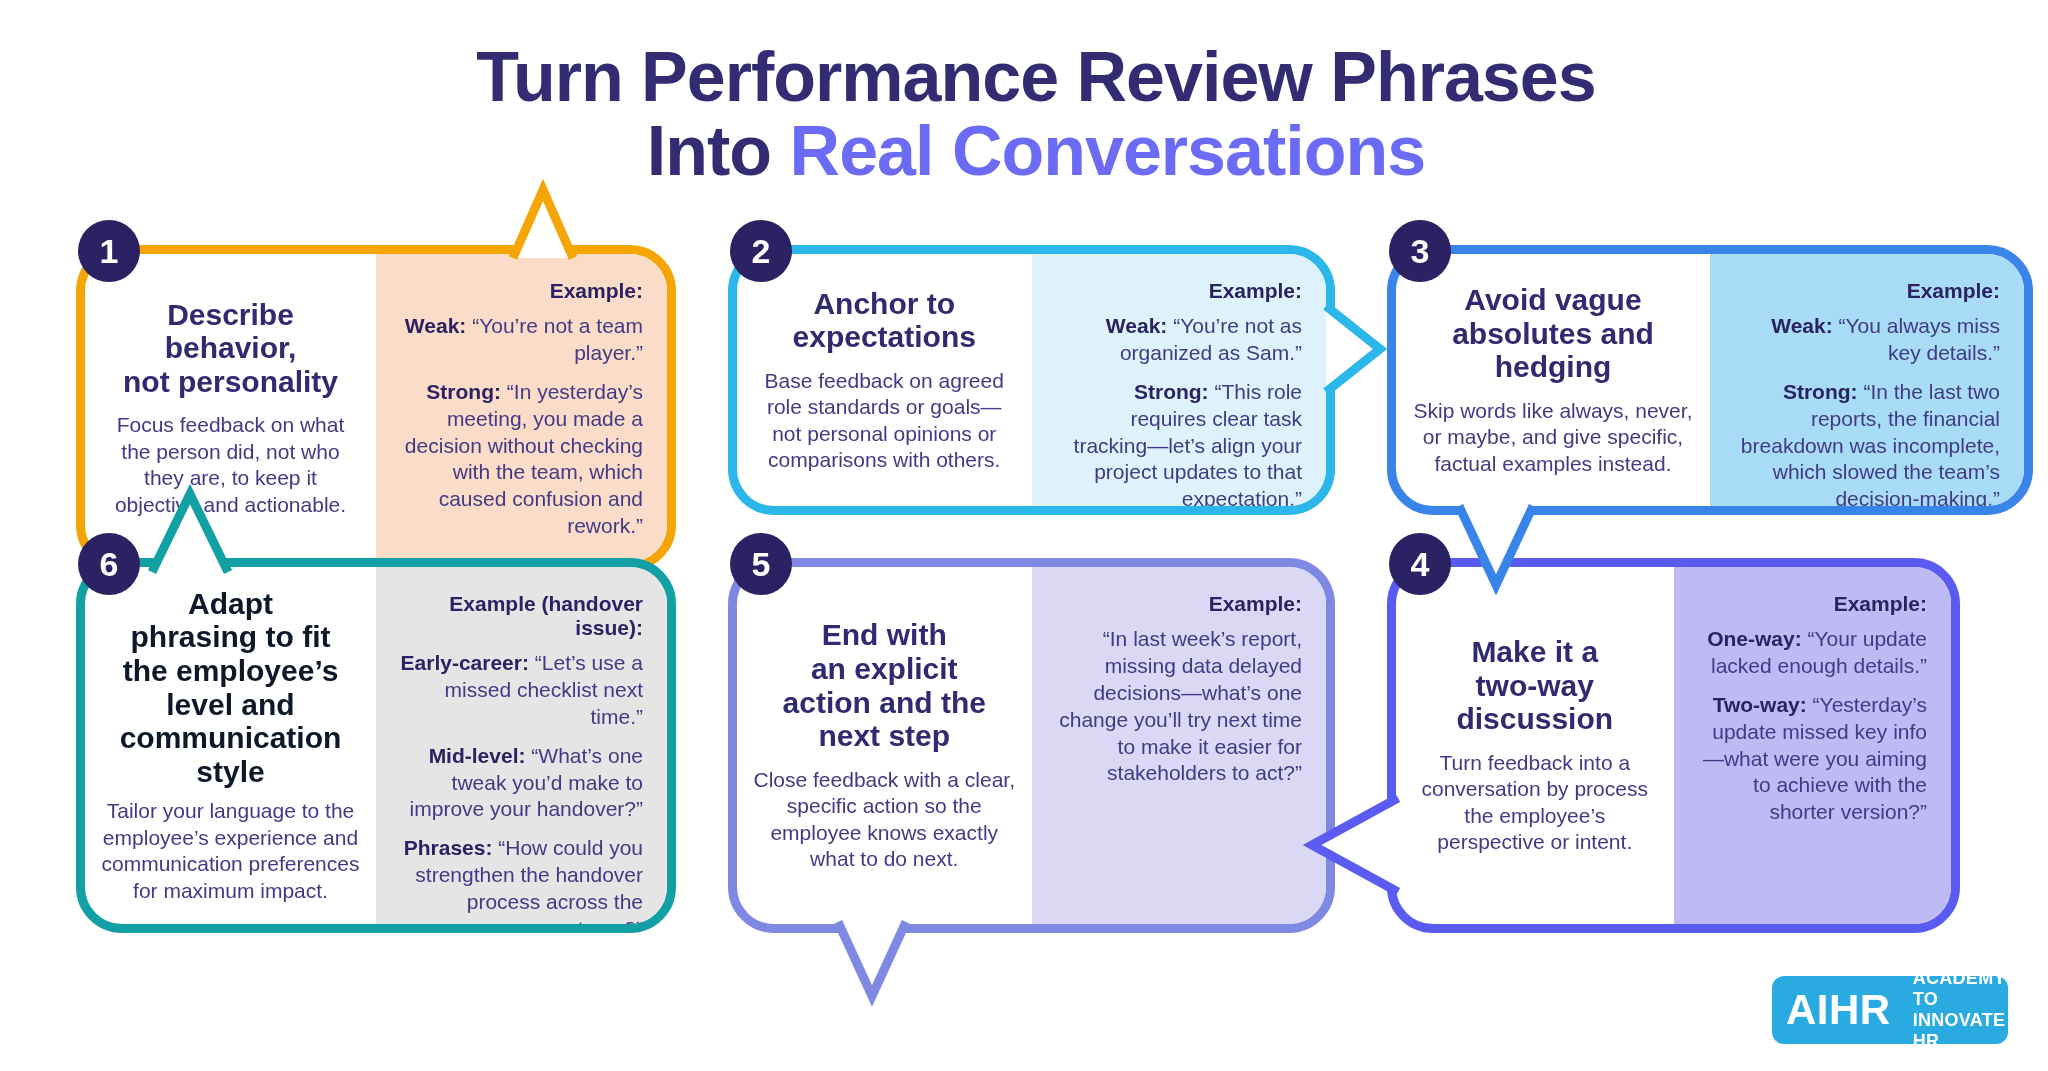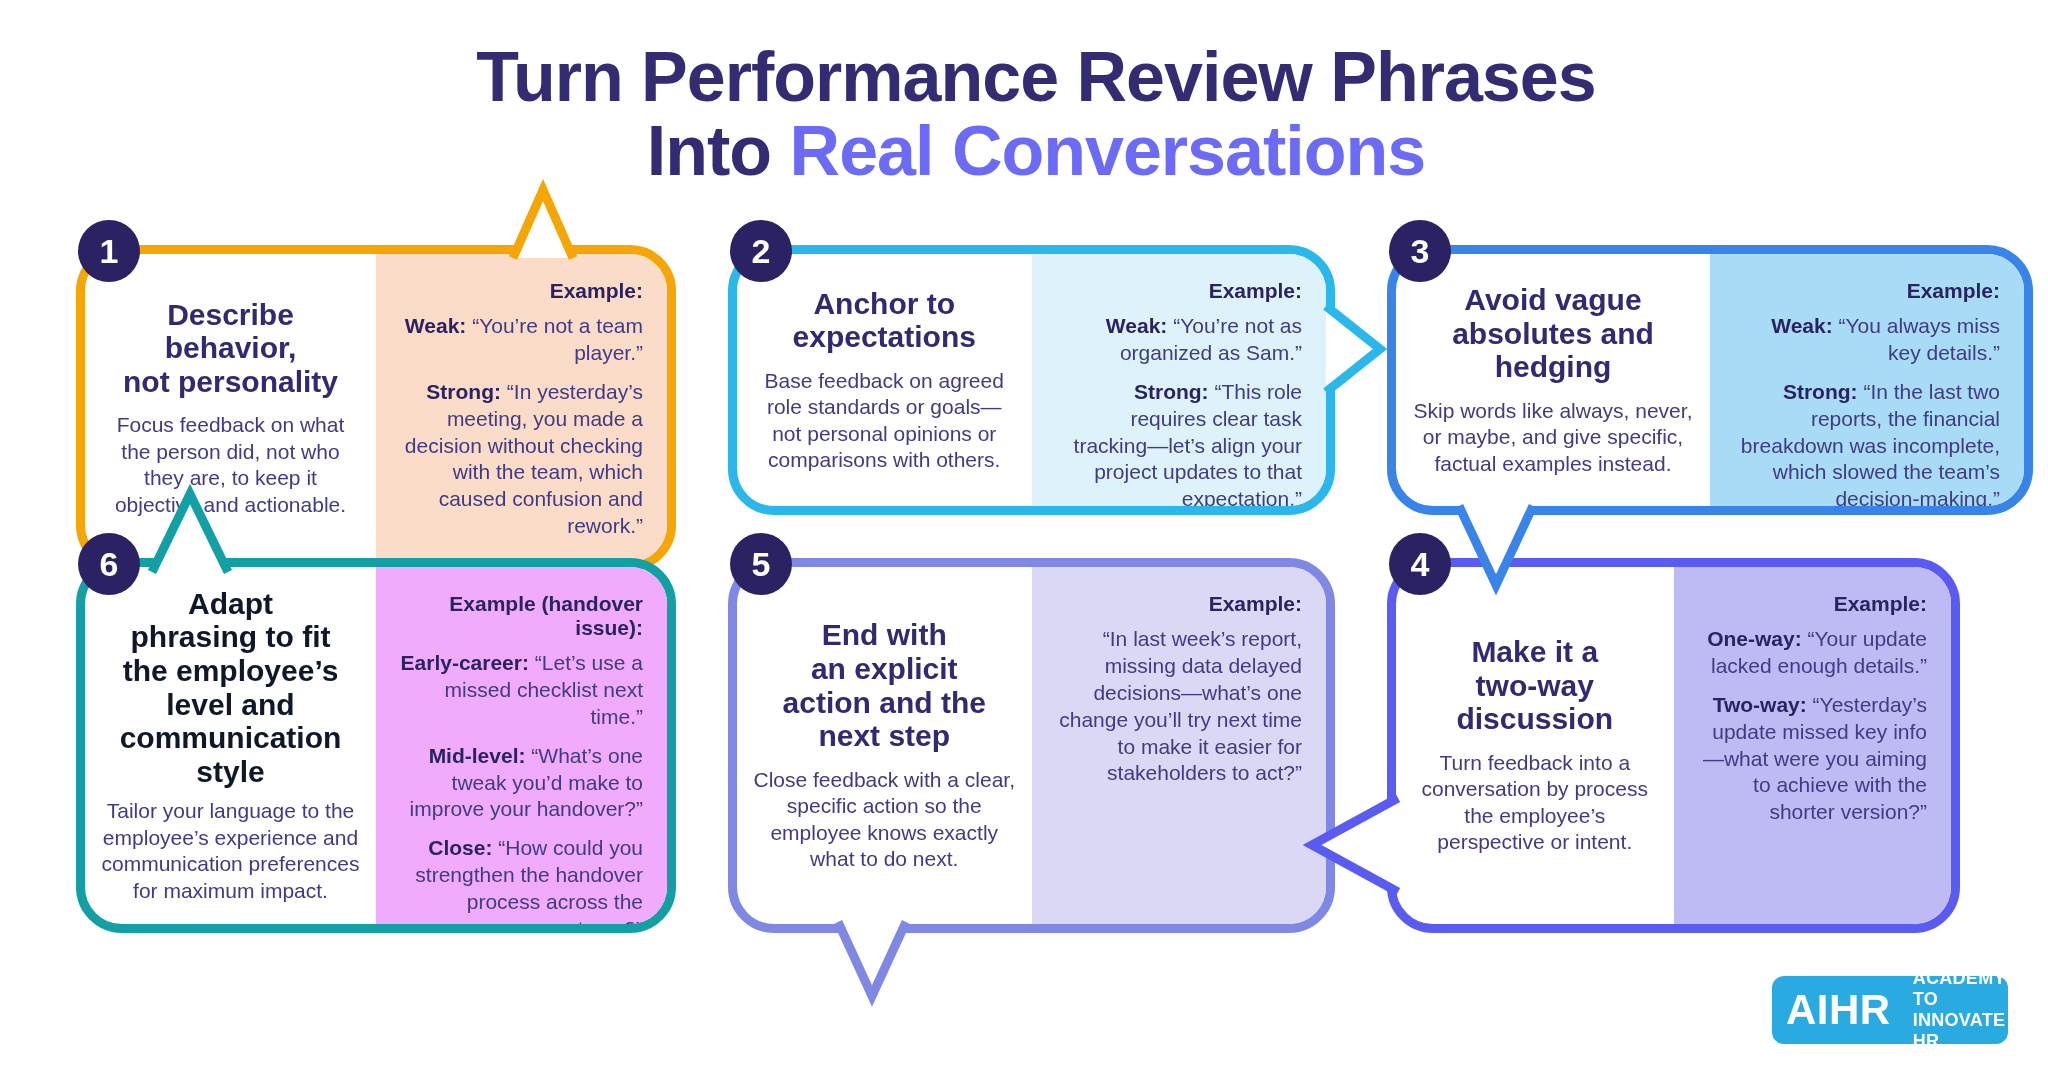--- a/index.html
+++ b/index.html
@@ -109,25 +109,25 @@
   <section class="card" style="left: 76px; top: 558px; width: 600px; height: 375px; border-color: rgb(18, 160, 164);">
     <div class="card-left">
       <h2 class="card-title" style="margin-bottom: 10px; color: #0f172a;">Adapt
 phrasing to fit
 the employee’s
 level and
 communication
 style</h2>
       <p class="card-body" style="color: rgb(65, 58, 133);">Tailor your language to the employee’s experience and communication preferences for maximum impact.</p>
     </div>
-    <div class="card-panel" style="background: #f0abfc; color: rgb(65, 58, 133);">
+    <div class="card-panel" style="background: #e5e5e5; color: rgb(65, 58, 133);">
       <p class="ex-head" style="color: rgb(42, 34, 98);">Example (handover issue):</p>
       <p class="ex-item"><b style="color: rgb(42, 34, 98);">Early-career:</b> <span>“Let’s use a missed checklist next time.”</span></p>
       <p class="ex-item"><b style="color: rgb(42, 34, 98);">Mid-level:</b> <span>“What’s one tweak you’d make to improve your handover?”</span></p>
-      <p class="ex-item"><b style="color: rgb(42, 34, 98);">Close:</b> <span>“How could you strengthen the handover process across the team?”</span></p>
+      <p class="ex-item"><b style="color: rgb(42, 34, 98);">Phrases:</b> <span>“How could you strengthen the handover process across the team?”</span></p>
     </div>
   </section>
 
   <section class="card" style="left: 728px; top: 558px; width: 607px; height: 375px; border-color: rgb(127, 137, 227);">
     <div class="card-left">
       <h2 class="card-title" style="color: rgb(49, 42, 112);">End with
 an explicit
 action and the
 next step</h2>
       <p class="card-body" style="color: rgb(65, 58, 133);">Close feedback with a clear, specific action so the employee knows exactly what to do next.</p>

